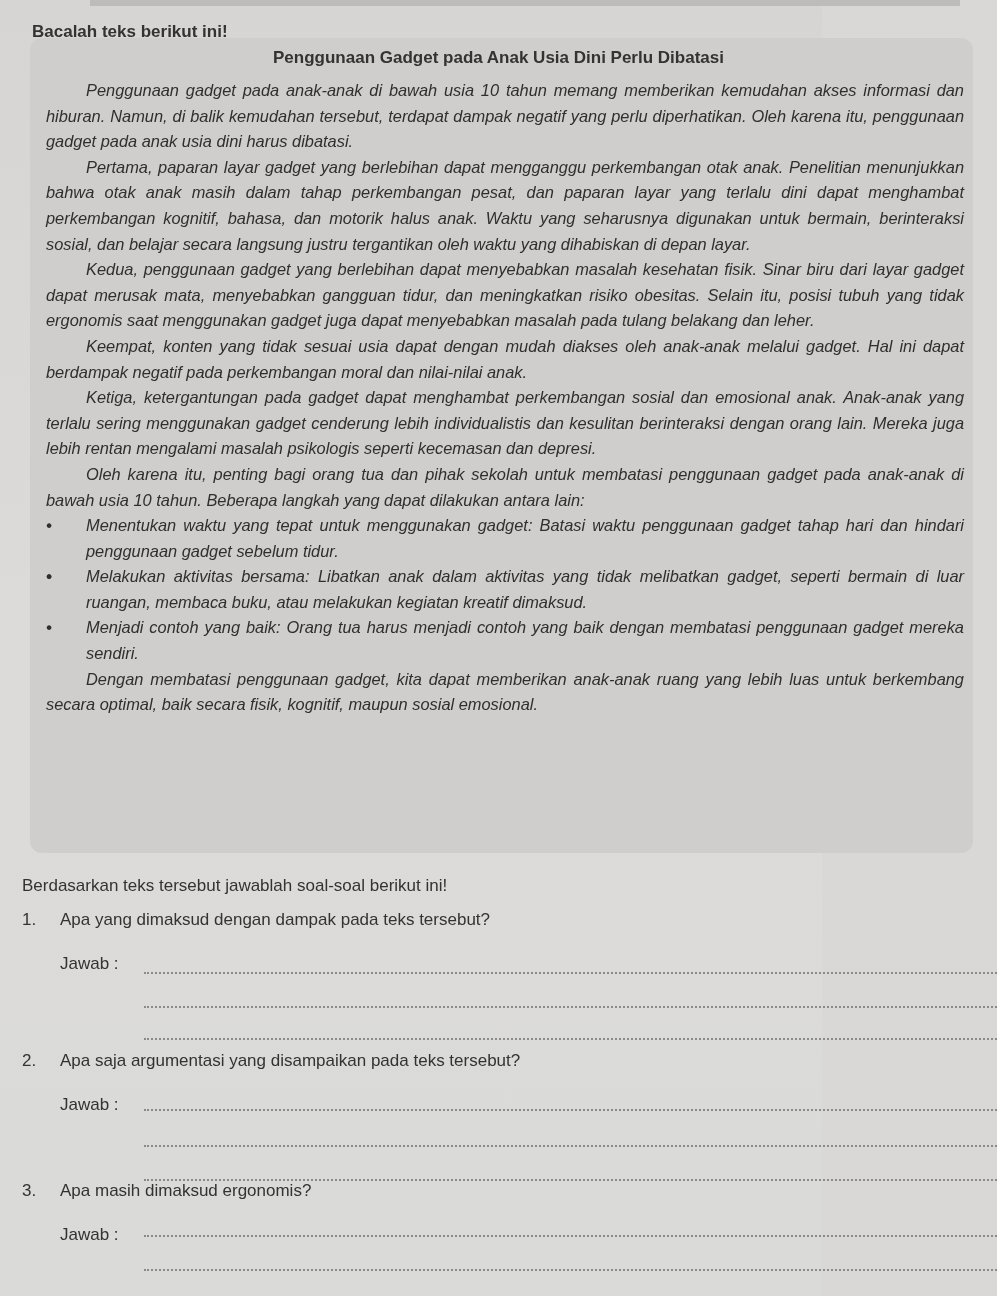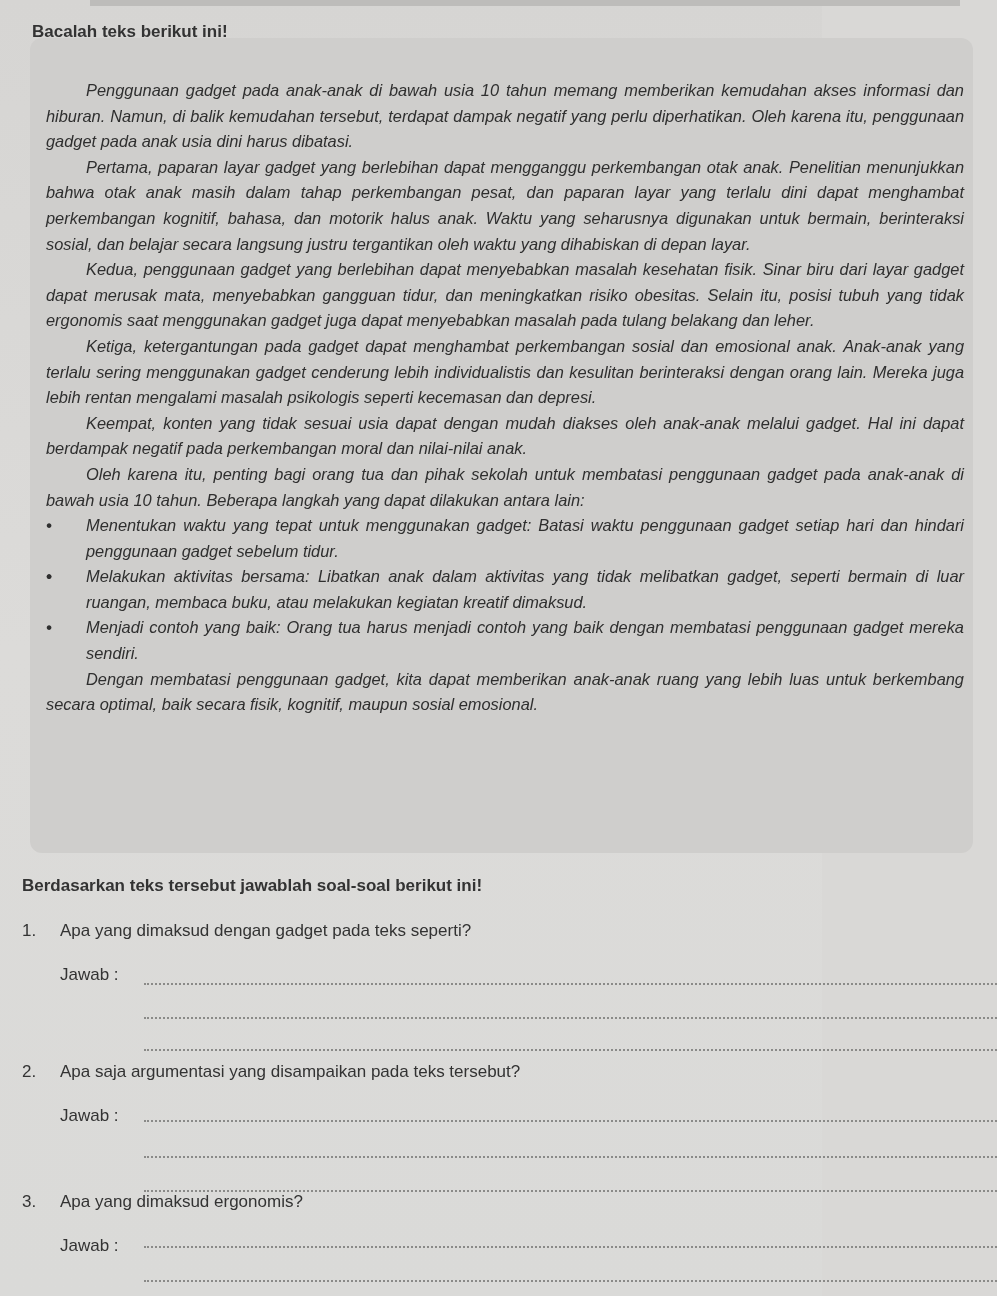--- a/index.html
+++ b/index.html
@@ -37,74 +37,75 @@
       font-style: italic;
     }
     .article p { margin: 0; text-indent: 40px; }
     .article ul { margin: 0; padding: 0; list-style: none; }
     .article li { position: relative; padding-left: 40px; }
     .article li .bullet { position: absolute; left: 0; top: 0; font-weight: bold; }
     .questions {
       position: absolute; left: 22px; top: 876px; width: 960px;
       font-size: 17px; color: #333;
     }
-    .q-heading { font-weight: bold; margin: 0 0 25px 0; }
+    .q-heading { font-weight: normal; margin: 0 0 14px 0; }
     .q { position: relative; height: 118px; }
     .q-text { position: absolute; left: 0; top: 0; }
     .q-num { display: inline-block; width: 38px; }
     .answer-label { position: absolute; left: 38px; top: 44px; }
     .line {
       position: absolute; left: 122px; width: 860px; height: 0;
       border-top: 2px dotted #8a8a88;
     }
   </style>
 </head>
 <body>
 
 <div class="page">
   <div class="topbar"></div>
   <div class="instruction">Bacalah teks berikut ini!</div>
 
   <div class="box"></div>
+  <div class="title">Penggunaan Gadget pada Anak Usia Dini Perlu Dibatasi</div>
 
   <div class="article">
     <p>Penggunaan gadget pada anak-anak di bawah usia 10 tahun memang memberikan kemudahan akses informasi dan hiburan. Namun, di balik kemudahan tersebut, terdapat dampak negatif yang perlu diperhatikan. Oleh karena itu, penggunaan gadget pada anak usia dini harus dibatasi.</p>
     <p>Pertama, paparan layar gadget yang berlebihan dapat mengganggu perkembangan otak anak. Penelitian menunjukkan bahwa otak anak masih dalam tahap perkembangan pesat, dan paparan layar yang terlalu dini dapat menghambat perkembangan kognitif, bahasa, dan motorik halus anak. Waktu yang seharusnya digunakan untuk bermain, berinteraksi sosial, dan belajar secara langsung justru tergantikan oleh waktu yang dihabiskan di depan layar.</p>
     <p>Kedua, penggunaan gadget yang berlebihan dapat menyebabkan masalah kesehatan fisik. Sinar biru dari layar gadget dapat merusak mata, menyebabkan gangguan tidur, dan meningkatkan risiko obesitas. Selain itu, posisi tubuh yang tidak ergonomis saat menggunakan gadget juga dapat menyebabkan masalah pada tulang belakang dan leher.</p>
+    <p>Keempat, konten yang tidak sesuai usia dapat dengan mudah diakses oleh anak-anak melalui gadget. Hal ini dapat berdampak negatif pada perkembangan moral dan nilai-nilai anak.</p>
     <p>Ketiga, ketergantungan pada gadget dapat menghambat perkembangan sosial dan emosional anak. Anak-anak yang terlalu sering menggunakan gadget cenderung lebih individualistis dan kesulitan berinteraksi dengan orang lain. Mereka juga lebih rentan mengalami masalah psikologis seperti kecemasan dan depresi.</p>
-    <p>Keempat, konten yang tidak sesuai usia dapat dengan mudah diakses oleh anak-anak melalui gadget. Hal ini dapat berdampak negatif pada perkembangan moral dan nilai-nilai anak.</p>
     <p>Oleh karena itu, penting bagi orang tua dan pihak sekolah untuk membatasi penggunaan gadget pada anak-anak di bawah usia 10 tahun. Beberapa langkah yang dapat dilakukan antara lain:</p>
     <ul>
-      <li><span class="bullet">•</span><span>Menentukan waktu yang tepat untuk menggunakan gadget: Batasi waktu penggunaan gadget setiap hari dan hindari penggunaan gadget sebelum tidur.</span></li>
+      <li><span class="bullet">•</span><span>Menentukan waktu yang tepat untuk menggunakan gadget: Batasi waktu penggunaan gadget tahap hari dan hindari penggunaan gadget sebelum tidur.</span></li>
       <li><span class="bullet">•</span></li>
       <li><span class="bullet">•</span><span>Melakukan aktivitas bersama: Libatkan anak dalam aktivitas yang tidak melibatkan gadget, seperti bermain di luar ruangan, membaca buku, atau melakukan kegiatan kreatif dimaksud.</span></li>
       <li><span class="bullet">•</span><span>Menjadi contoh yang baik: Orang tua harus menjadi contoh yang baik dengan membatasi penggunaan gadget mereka sendiri.</span></li>
     </ul>
     <p>Dengan membatasi penggunaan gadget, kita dapat memberikan anak-anak ruang yang lebih luas untuk berkembang secara optimal, baik secara fisik, kognitif, maupun sosial emosional.</p>
   </div>
 
   <div class="questions">
     <div class="q-heading">Berdasarkan teks tersebut jawablah soal-soal berikut ini!</div>
 
     <div class="q">
-      <div class="q-text"><span class="q-num">1.</span><span>Apa yang dimaksud dengan gadget pada teks seperti?</span></div>
+      <div class="q-text"><span class="q-num">1.</span><span>Apa yang dimaksud dengan dampak pada teks tersebut?</span></div>
       <div class="answer-label">Jawab :</div>
       <div class="line" style="top:62px"></div>
       <div class="line" style="top:96px"></div>
       <div class="line" style="top:128px"></div>
     </div>
 
     <div class="q" style="margin-top:23px">
       <div class="q-text"><span class="q-num">2.</span><span>Apa saja argumentasi yang disampaikan pada teks tersebut?</span></div>
       <div class="answer-label">Jawab :</div>
       <div class="line" style="top:58px"></div>
       <div class="line" style="top:94px"></div>
       <div class="line" style="top:128px"></div>
     </div>
 
     <div class="q" style="margin-top:12px">
-      <div class="q-text"><span class="q-num">3.</span><span>Apa yang dimaksud ergonomis?</span></div>
+      <div class="q-text"><span class="q-num">3.</span><span>Apa masih dimaksud ergonomis?</span></div>
       <div class="answer-label">Jawab :</div>
       <div class="line" style="top:54px"></div>
       <div class="line" style="top:88px"></div>
     </div>
   </div>
 </div>
 
 </body></html>

